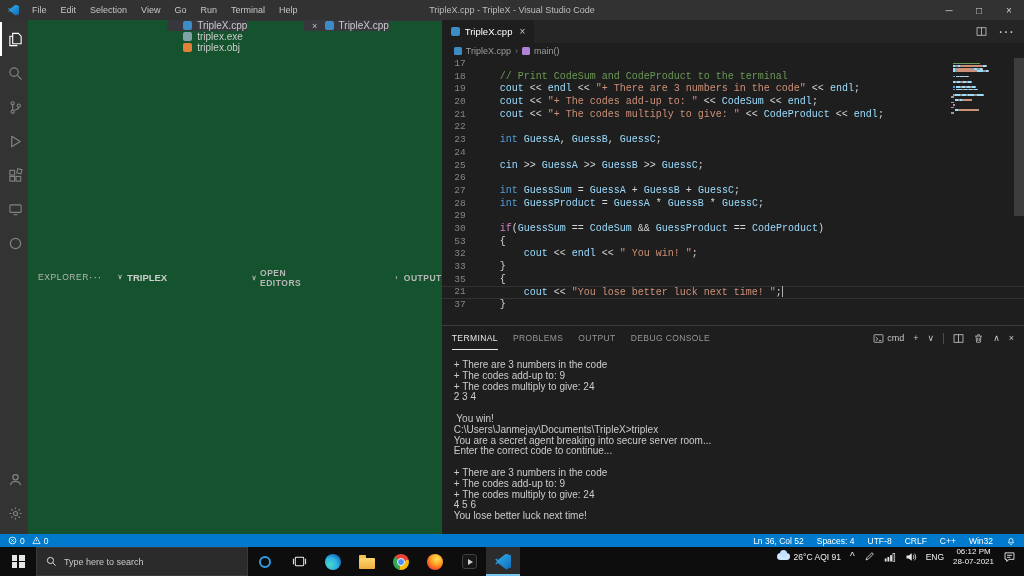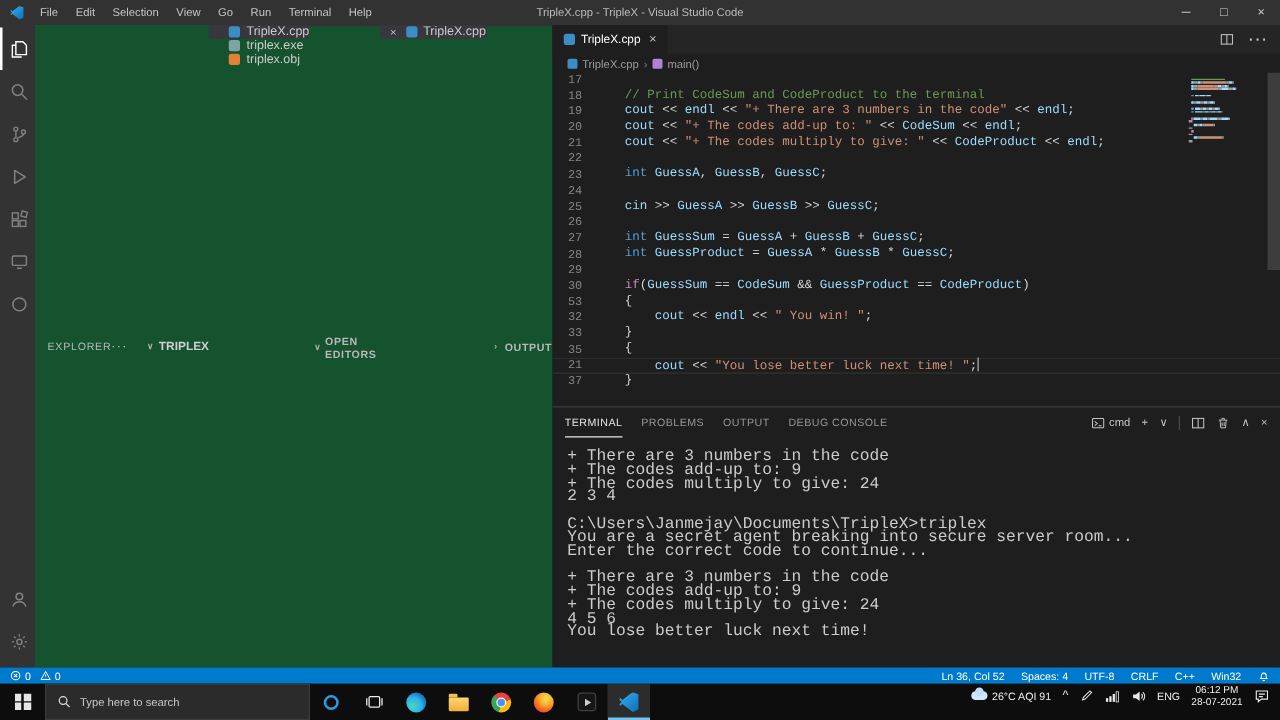--- a/index.html
+++ b/index.html
@@ -68,21 +68,21 @@
   .scroll-thumb{position:absolute;top:0;right:0;width:10px;height:158px;background:rgba(121,121,121,.35)}
 
   
   .panel{flex:0 0 209px;border-top:1px solid #3c3c3c;display:flex;flex-direction:column;min-height:0}
   .panel-header{flex:0 0 24px;display:flex;align-items:center;padding:0 10px}
   .panel-tab{height:100%;display:flex;align-items:center;margin-right:15px;font-size:8.5px;letter-spacing:.4px;color:#969696;border-bottom:1px solid transparent}
   .panel-tab.active{color:#e7e7e7;border-bottom-color:#e7e7e7}
   .panel-actions{margin-left:auto;display:flex;align-items:center;gap:9px;color:#c5c5c5;font-size:10px}
   .pa{display:flex;align-items:center;gap:3px;font-size:9px}
   .pa-div{width:1px;height:11px;background:#4a4a4a}
-  .terminal{flex:1;padding:10px 0 0 12px;font-family:Liberation Mono, monospace;font-size:13px;line-height:10.8px;color:#cccccc;overflow:hidden}
+  .terminal{flex:1;padding:10px 0 0 12px;font-family:Liberation Sans, sans-serif;font-size:10px;line-height:10.8px;color:#cccccc;overflow:hidden}
   .term-line{white-space:pre;min-height:10.8px}
   .term-cursor{display:inline-block;width:5px;height:9px;background:#cccccc;vertical-align:-1px}
 
   
   .statusbar{flex:0 0 13px;background:#007acc;display:flex;align-items:center;font-size:8.5px;color:#ffffff;padding:0 8px}
   .sb-left{display:flex;align-items:center;gap:3px}
   .sb-right{margin-left:auto;display:flex;align-items:center;gap:13px}
   .sb-item{white-space:nowrap}
 
   
@@ -473,20 +473,21 @@
             <span class="pa">∧</span>
             <span class="pa">×</span>
           </div>
         </div>
         <div class="terminal">
             <div class="term-line">+ There are 3 numbers in the code</div>
             <div class="term-line">+ The codes add-up to: 9</div>
             <div class="term-line">+ The codes multiply to give: 24</div>
             <div class="term-line">2 3 4</div>
             <div class="term-line"></div>
+            <div class="term-line"> You win!</div>
             <div class="term-line">C:\Users\Janmejay\Documents\TripleX&gt;triplex</div>
             <div class="term-line">You are a secret agent breaking into secure server room...</div>
             <div class="term-line">Enter the correct code to continue...</div>
             <div class="term-line"></div>
             <div class="term-line">+ There are 3 numbers in the code</div>
             <div class="term-line">+ The codes add-up to: 9</div>
             <div class="term-line">+ The codes multiply to give: 24</div>
             <div class="term-line">4 5 6</div>
             <div class="term-line">You lose better luck next time!</div>
           </div>

